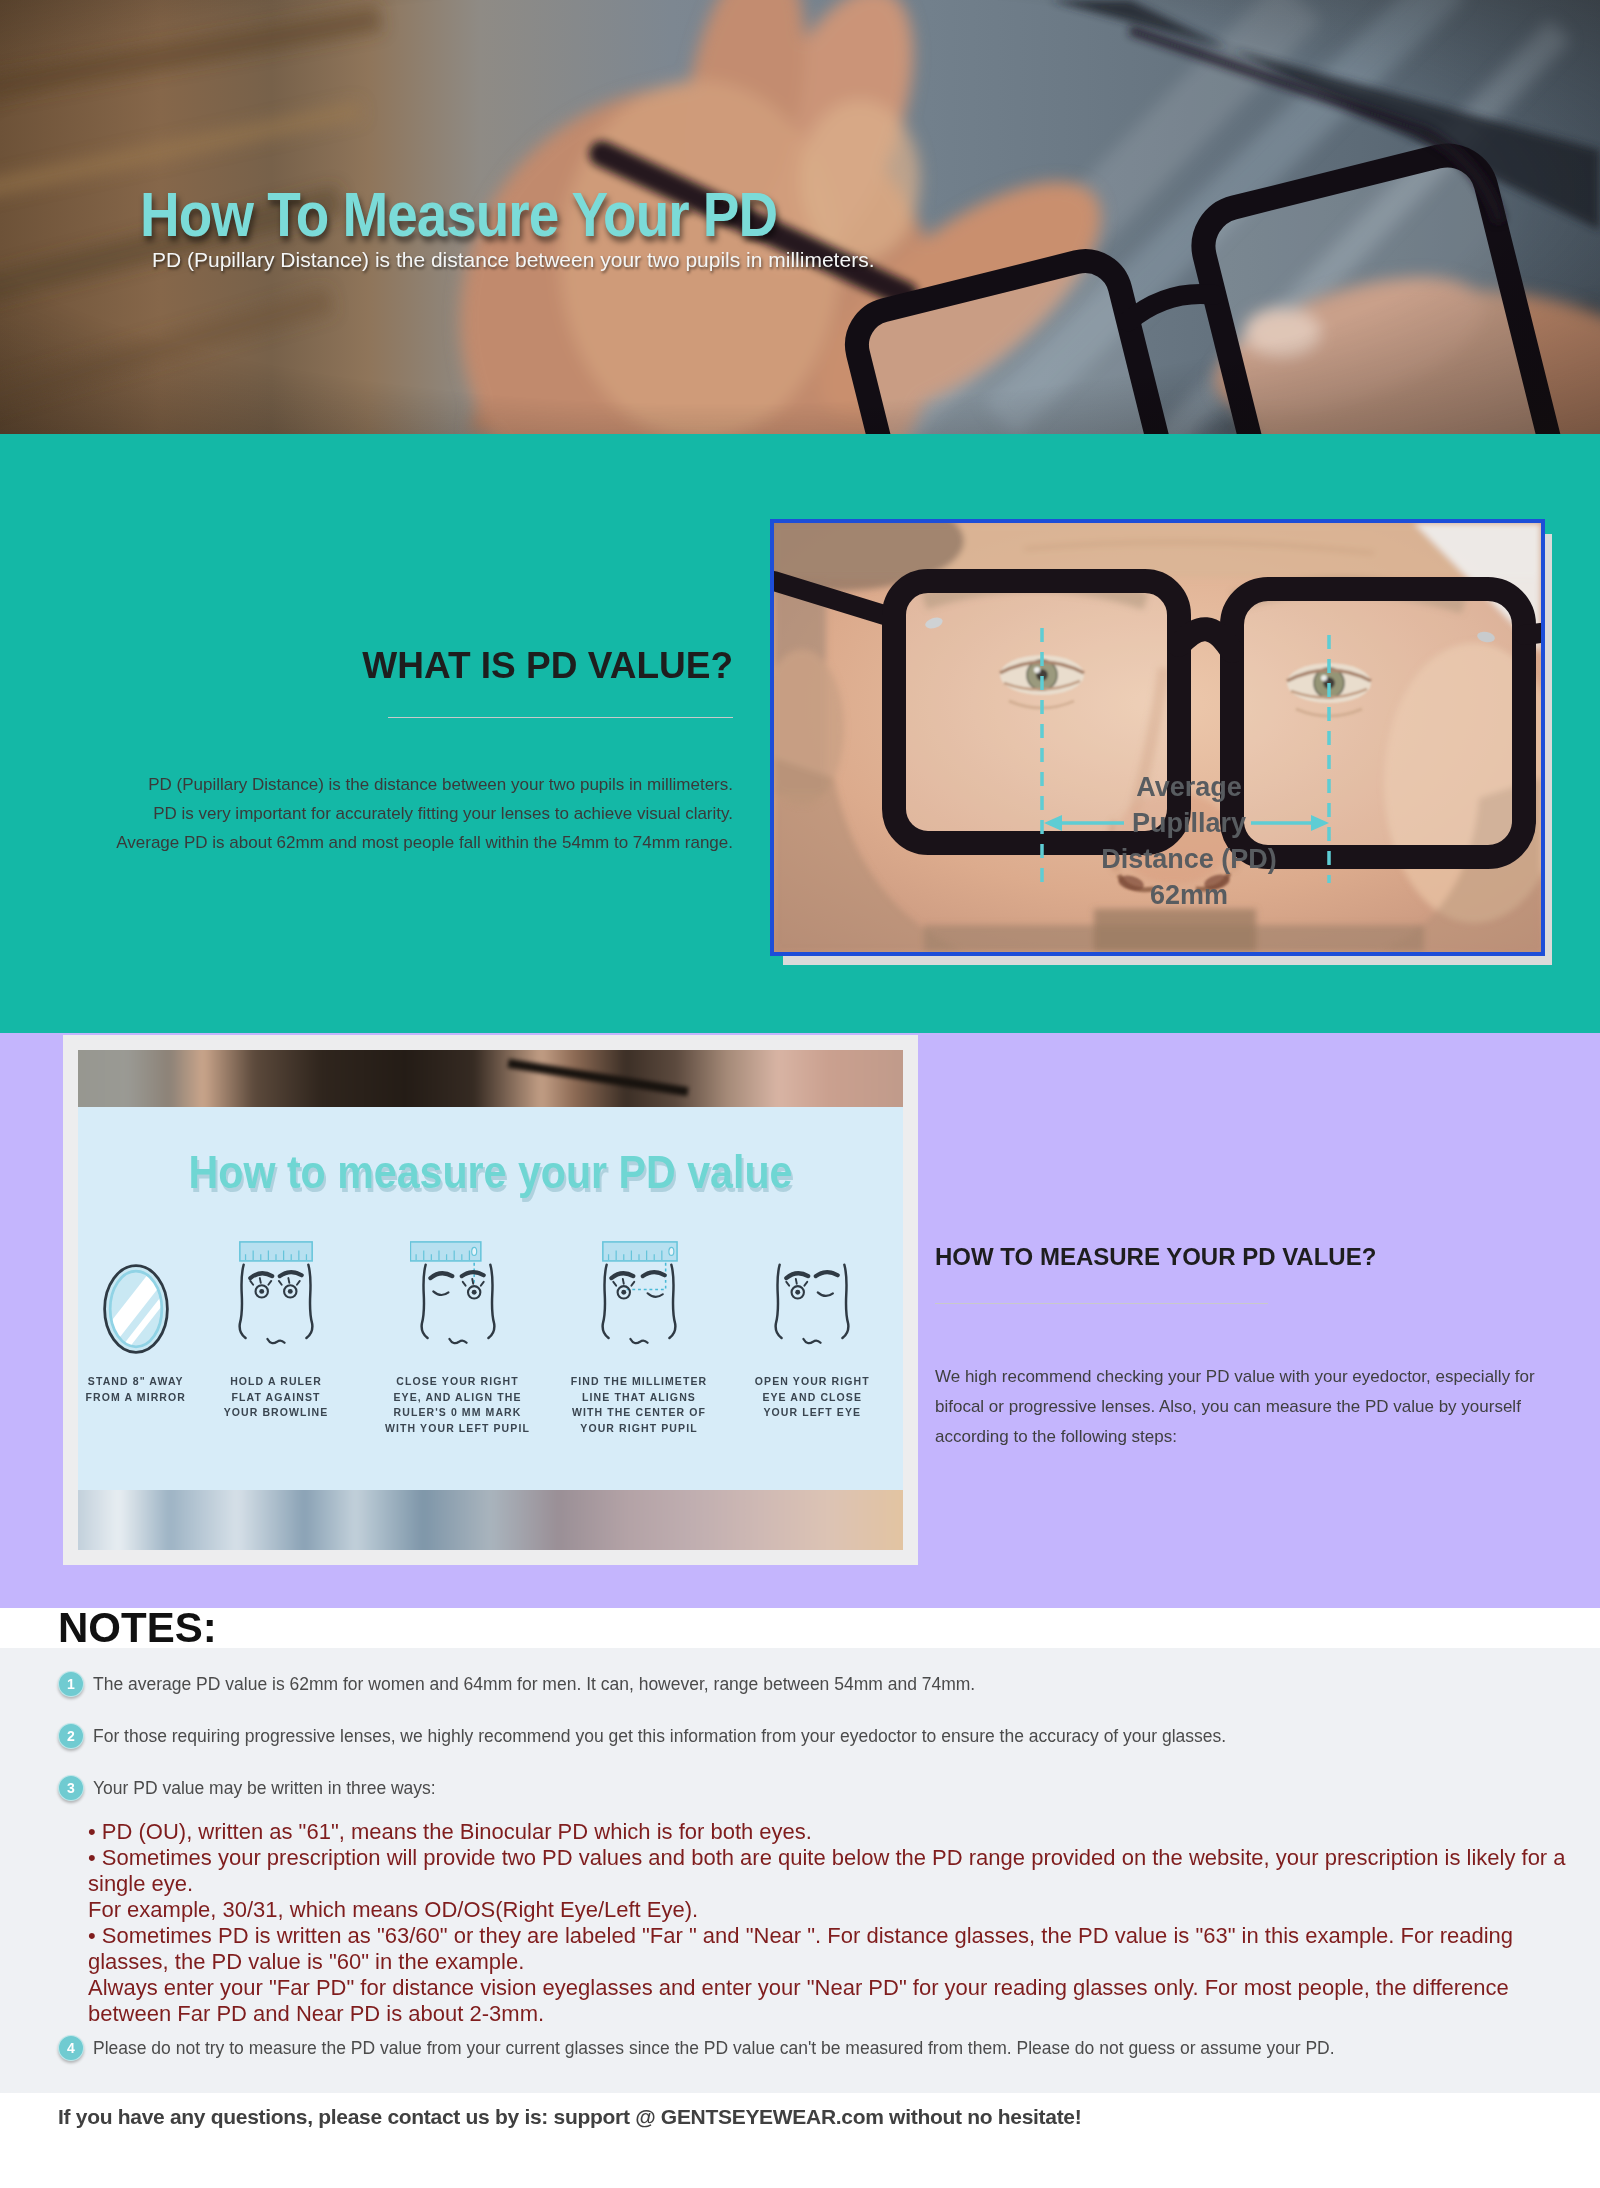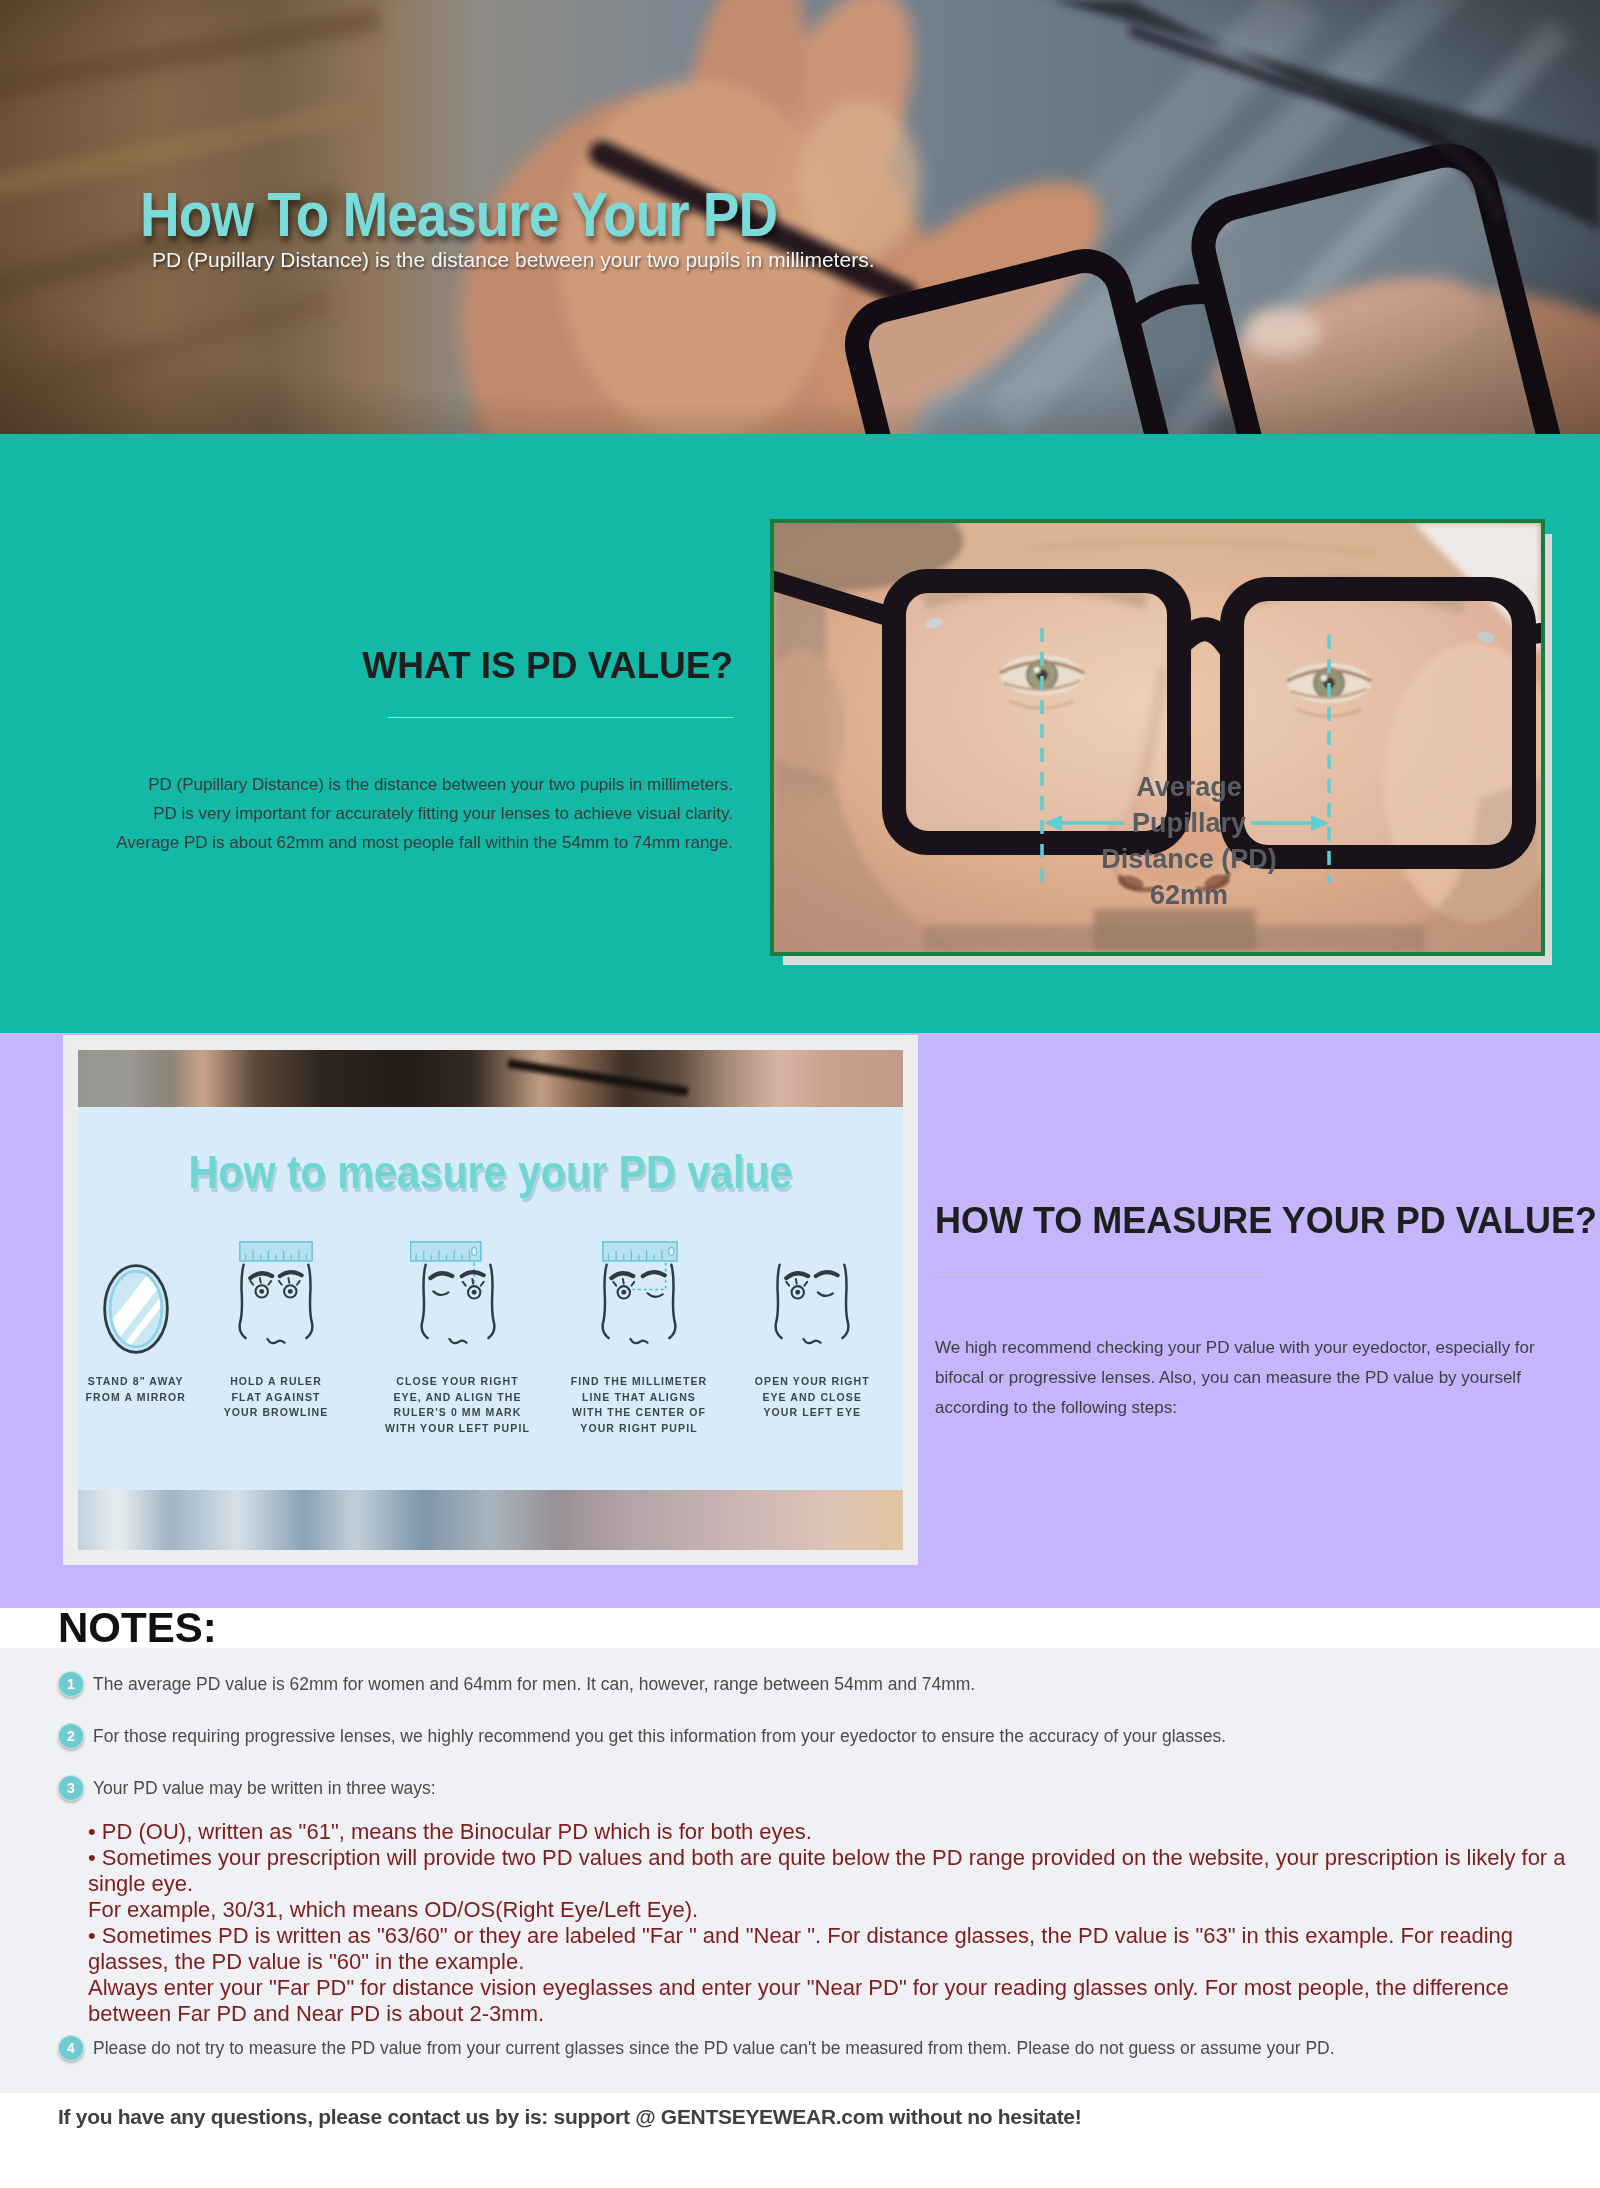--- a/index.html
+++ b/index.html
@@ -15,21 +15,21 @@
   .hero-sub{position:absolute;left:152px;top:248px;font-size:21px;color:#f4f6f6;
       text-shadow:1px 2px 3px rgba(0,0,0,.6);white-space:nowrap;}
 
   
   .sec2{position:absolute;left:0;top:434px;width:1600px;height:599px;background:#14b8a6;}
   .sec2-text{position:absolute;left:60px;top:211px;width:673px;text-align:right;}
   .sec-heading{font-size:37px;font-weight:700;color:#1e1e1e;letter-spacing:0;}
   .rule-r{margin:30px 0 0 auto;width:345px;border-top:1px solid #c9c9c9;height:0;}
   .sec2-par{margin-top:52px;font-size:17px;line-height:29px;color:#3a3a3a;}
   .photo-card{position:absolute;left:770px;top:85px;width:767px;height:429px;
-      border:4px solid #15803d;box-shadow:10px 12px 0 -3px #dadada;background:#d9ab8d;overflow:hidden;}
+      border:4px solid #1d4ed8;box-shadow:10px 12px 0 -3px #dadada;background:#d9ab8d;overflow:hidden;}
   .photo-card svg{position:absolute;left:0;top:0;width:100%;height:100%;}
   .pd-label{position:absolute;left:250px;top:246px;width:330px;text-align:center;
       font-size:27px;line-height:36px;font-weight:700;color:#585c60;white-space:pre-line;}
 
   
   .sec3{position:absolute;left:0;top:1033px;width:1600px;height:575px;background:#c4b5fd;}
   .panel{position:absolute;left:63px;top:2px;width:855px;height:530px;background:#ededee;
       box-sizing:border-box;padding:15px;}
   .strip{position:relative;overflow:hidden;}
   .strip-inner{position:absolute;left:-10px;top:-10px;right:-10px;bottom:-10px;filter:blur(3px);}
@@ -47,21 +47,21 @@
       grid-template-columns:14% 20% 24% 20% 22%;}
   .step{text-align:center;}
   .icon-box{height:118px;display:flex;align-items:flex-end;justify-content:center;}
   .caption{margin-top:16px;font-size:10.5px;font-weight:700;letter-spacing:1.1px;
       line-height:15.5px;color:#3a4550;white-space:pre-line;}
   .strip-bottom{height:60px;}
   .strip-bottom .strip-inner{background:linear-gradient(90deg,#b9c9d6 0%,#e8eef2 6%,#9db3c4 12%,
       #d6e0e8 20%,#8aa2b5 28%,#c2d0da 34%,#7e96a9 42%,#a9b4bd 50%,#9a8f96 58%,#b3a2a6 66%,
       #c0aeb0 74%,#cfb9b4 82%,#dcc3b4 90%,#e3c49f 100%);}
   .sec3-text{position:absolute;left:935px;top:167px;width:662px;}
-  .sec3-text .sec-heading{font-size:36px;white-space:nowrap;}
+  .sec3-text .sec-heading{font-size:24px;white-space:nowrap;margin-top:43px;}
   .rule-l{margin-top:32px;width:333px;border-top:1px solid #c9c9c9;height:0;}
   .sec3-par{margin-top:58px;width:650px;font-size:17px;line-height:30px;color:#3f3f3f;}
 
   
   .sec4{position:absolute;left:0;top:1608px;width:1600px;height:580px;background:#fff;}
   .notes-heading{position:absolute;left:58px;top:-4px;font-size:42px;font-weight:700;color:#111;}
   .graybox{position:absolute;left:0;top:40px;width:1600px;height:445px;background:#eff1f4;
       box-sizing:border-box;padding:23px 20px 0 58px;}
   .note-row{display:flex;align-items:flex-start;margin-bottom:26px;}
   .badge{flex:0 0 26px;width:26px;height:26px;border-radius:50%;background:#70cbd1;

